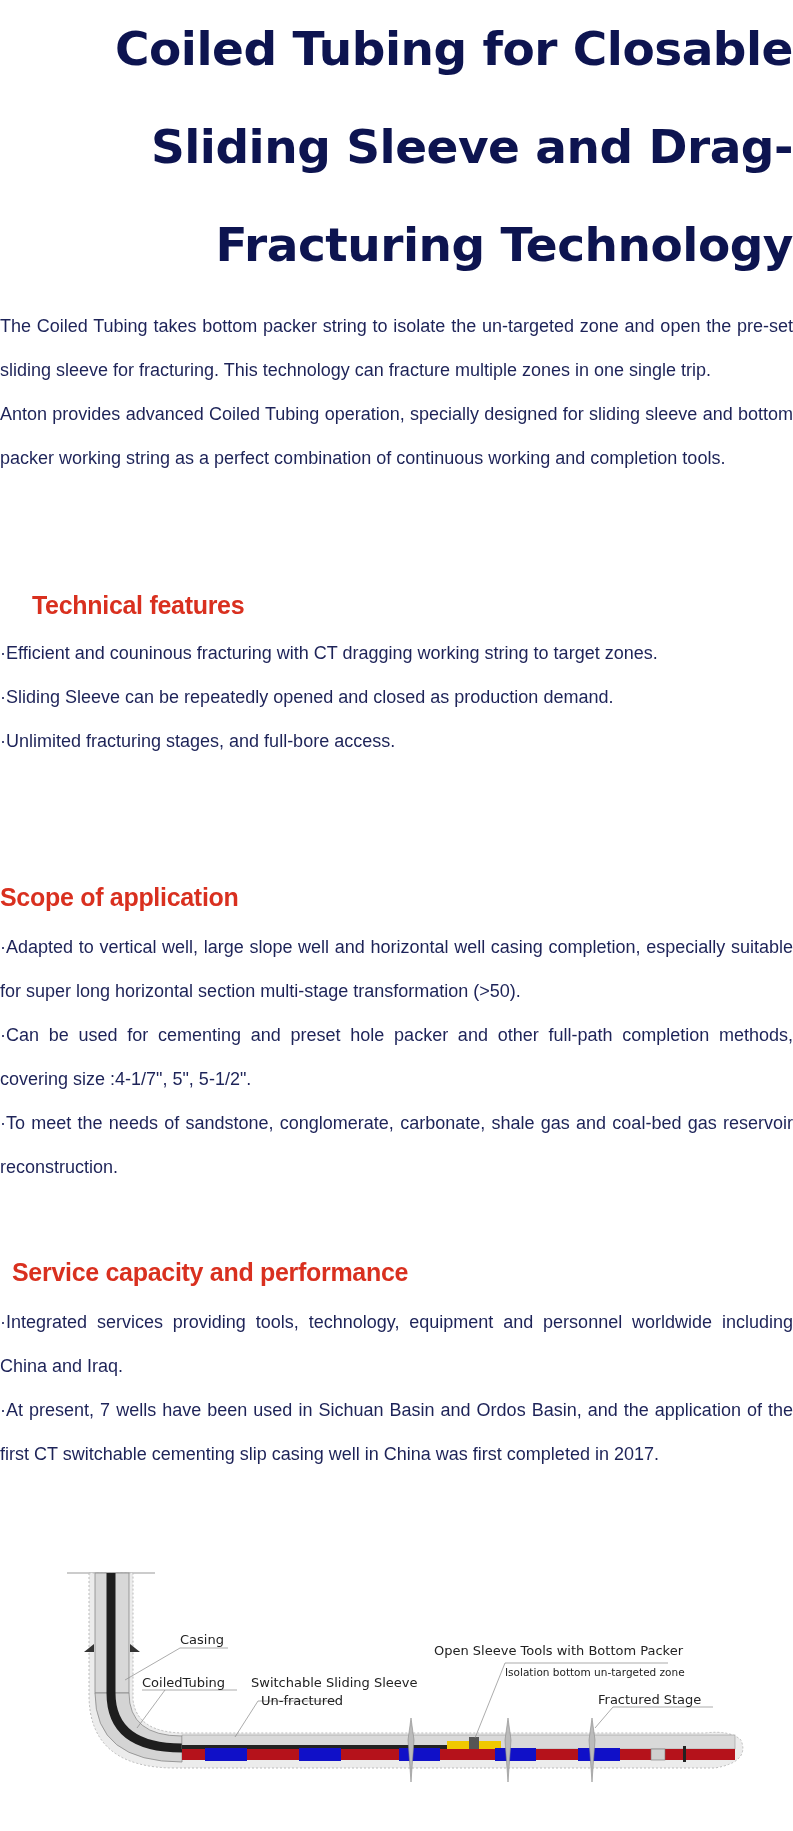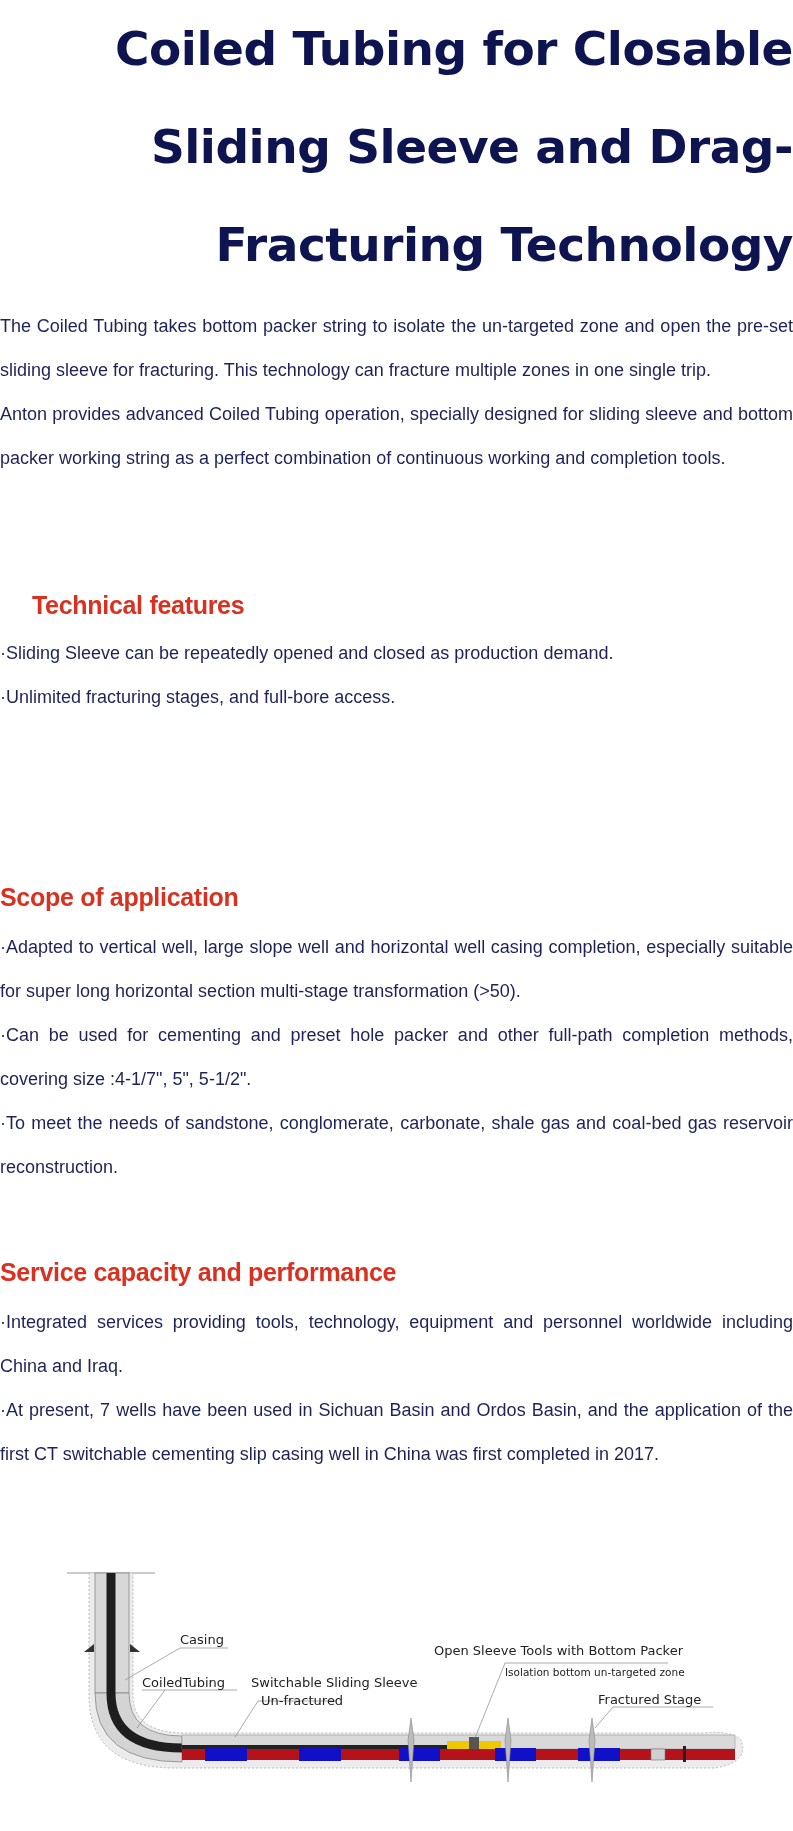--- a/index.html
+++ b/index.html
@@ -21,32 +21,33 @@
   <div>Fracturing Technology</div>
 </div>
 
 <div class="txt" style="top:304px;">
   <p>The Coiled Tubing takes bottom packer string to isolate the un-targeted zone and open the pre-set sliding sleeve for fracturing. This technology can fracture multiple zones in one single trip.</p>
   <p>Anton provides advanced Coiled Tubing operation, specially designed for sliding sleeve and  bottom packer working string as a perfect combination of continuous working and completion tools.</p>
 </div>
 
 <div class="h" style="top:590px;padding-left:32px;">Technical features</div>
 <div class="txt" style="top:631px;">
+  <p>·Efficient and couninous fracturing with CT dragging working string to target zones.</p>
   <p>·Sliding Sleeve can be repeatedly opened and closed as production demand.</p>
   <p>·Unlimited fracturing stages, and full-bore access.</p>
 </div>
 
 <div class="h" style="top:882px;">Scope of application</div>
 <div class="txt" style="top:925px;">
   <p>·Adapted to vertical well, large slope well and horizontal well casing completion, especially suitable for super long horizontal section multi-stage transformation (&gt;50).</p>
   <p>·Can be used for cementing and preset hole packer and other full-path completion methods, covering size :4-1/7", 5", 5-1/2".</p>
   <p>·To meet the needs of sandstone, conglomerate, carbonate, shale gas and coal-bed gas reservoir reconstruction.</p>
 </div>
 
-<div class="h" style="top:1257px;">Service capacity and performance</div>
+<div class="h" style="top:1257px;padding-left:12px;">Service capacity and performance</div>
 <div class="txt" style="top:1300px;">
   <p>·Integrated services providing tools, technology, equipment and personnel worldwide including China and Iraq.</p>
   <p>·At present, 7 wells have been used in Sichuan Basin and Ordos Basin, and the application of the first CT switchable cementing slip casing well in China was first completed in 2017.</p>
 </div>
 
 <div class="diagram">
   <svg width="793" height="291" viewBox="0 1540 793 291" xmlns="http://www.w3.org/2000/svg">
 
     <line x1="52" y1="1573" x2="140" y2="1573" stroke="#999" stroke-width="1"></line>
 

